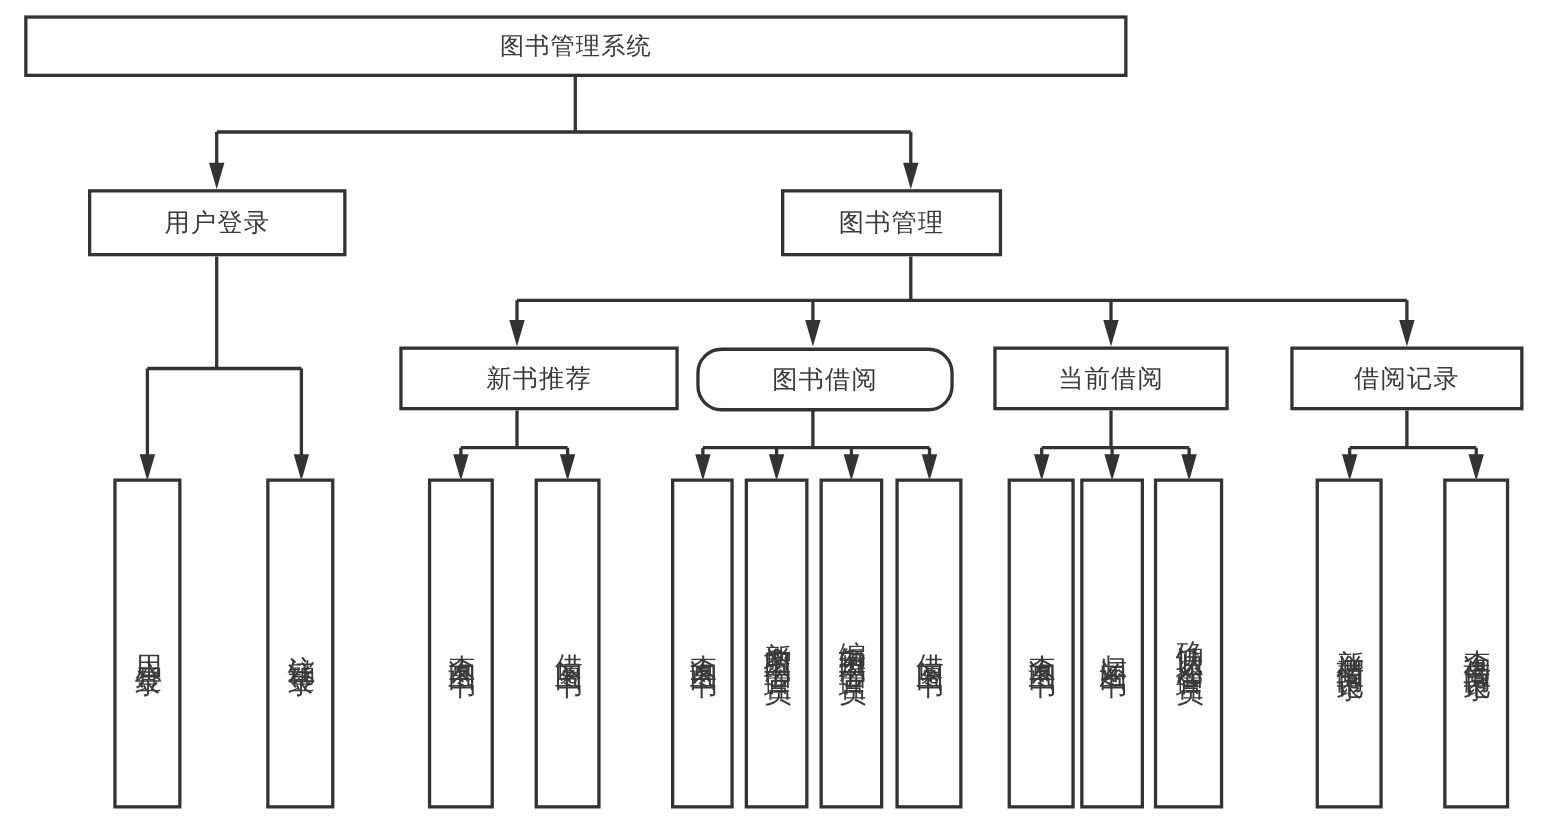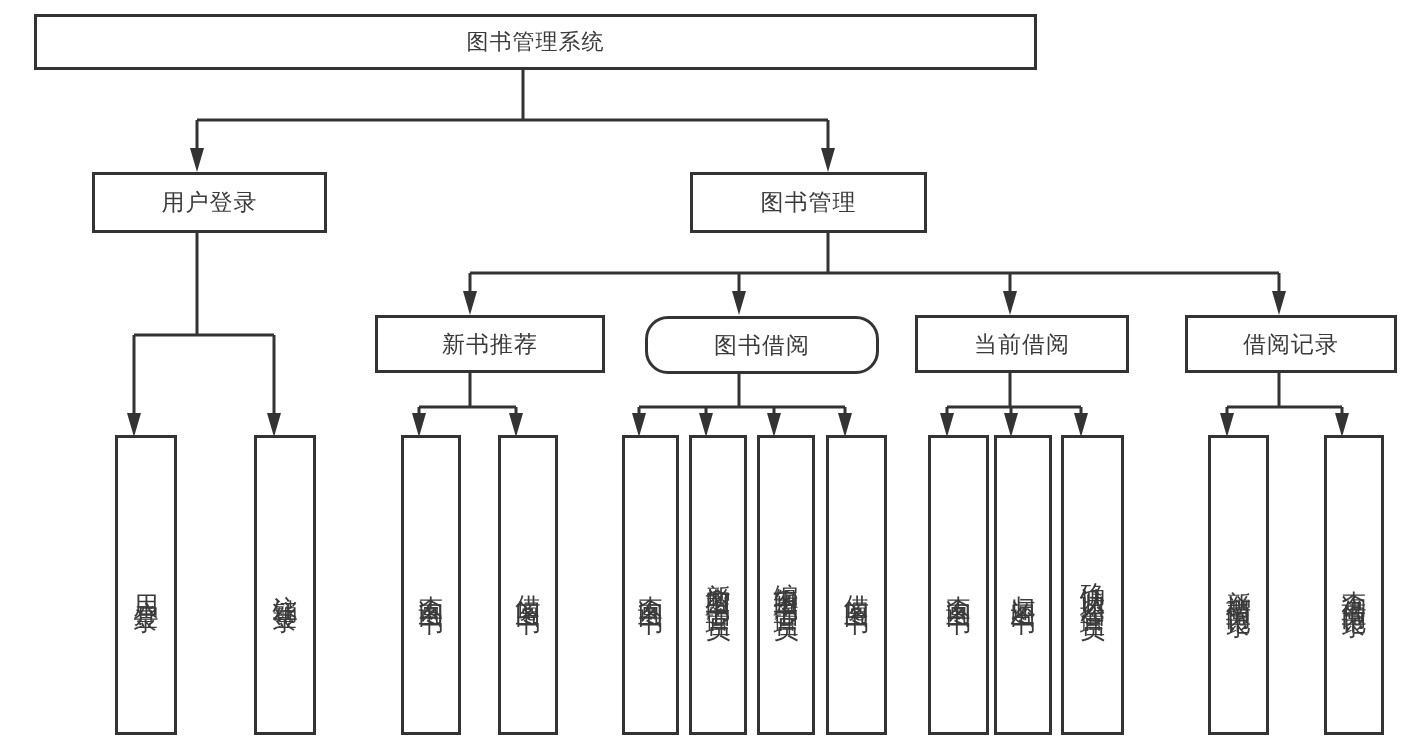--- a/index.html
+++ b/index.html
@@ -23,21 +23,20 @@
   .node {
     position: absolute;
     box-sizing: border-box;
     border: 3px solid #333333;
     background: #ffffff;
     display: flex;
     align-items: center;
     justify-content: center;
     color: #3a3a3a;
     z-index: 2;
-    margin-left: 12px;
   }
   .h-node { font-size: 23px; letter-spacing: 1px; }
   .root-node { font-size: 22px; }
   .leaf {
     top: 435px;
     height: 300px;
     font-size: 25px;
     writing-mode: vertical-rl;
     text-orientation: mixed;
     letter-spacing: 5px;
@@ -50,22 +49,22 @@
     font-size: 21px;
     color: #b3b3b3;
     letter-spacing: 1px;
     z-index: 3;
     white-space: nowrap;
   }
 
   
   #n-root            { left: 22px;   top: 14px;  width: 1003px; height: 56px; }
   #n-user-login      { left: 80px;   top: 172px; width: 235px;  height: 61px; }
-  #n-book-mgmt       { left: 678px;  top: 172px; width: 237px;  height: 61px; }
-  #n-new-book        { left: 363px;  top: 315px; width: 230px;  height: 58px; }
+  #n-book-mgmt       { left: 710px;  top: 172px; width: 201px;  height: 61px; }
+  #n-new-book        { left: 363px;  top: 315px; width: 254px;  height: 58px; }
   #n-book-borrow     { left: 633px;  top: 316px; width: 234px;  height: 58px; border-radius: 23px; }
   #n-current-borrow  { left: 903px;  top: 315px; width: 214px;  height: 58px; font-family: Liberation Serif, serif; }
   #n-borrow-record   { left: 1173px; top: 315px; width: 212px;  height: 58px; }
 
   #lf-0  { left: 103px;  width: 62px; }
   #lf-1  { left: 242px;  width: 62px; }
   #lf-2  { left: 389px;  width: 60px; }
   #lf-3  { left: 486px;  width: 60px; }
   #lf-4  { left: 610px;  width: 57px; }
   #lf-5  { left: 677px;  width: 58px; }

